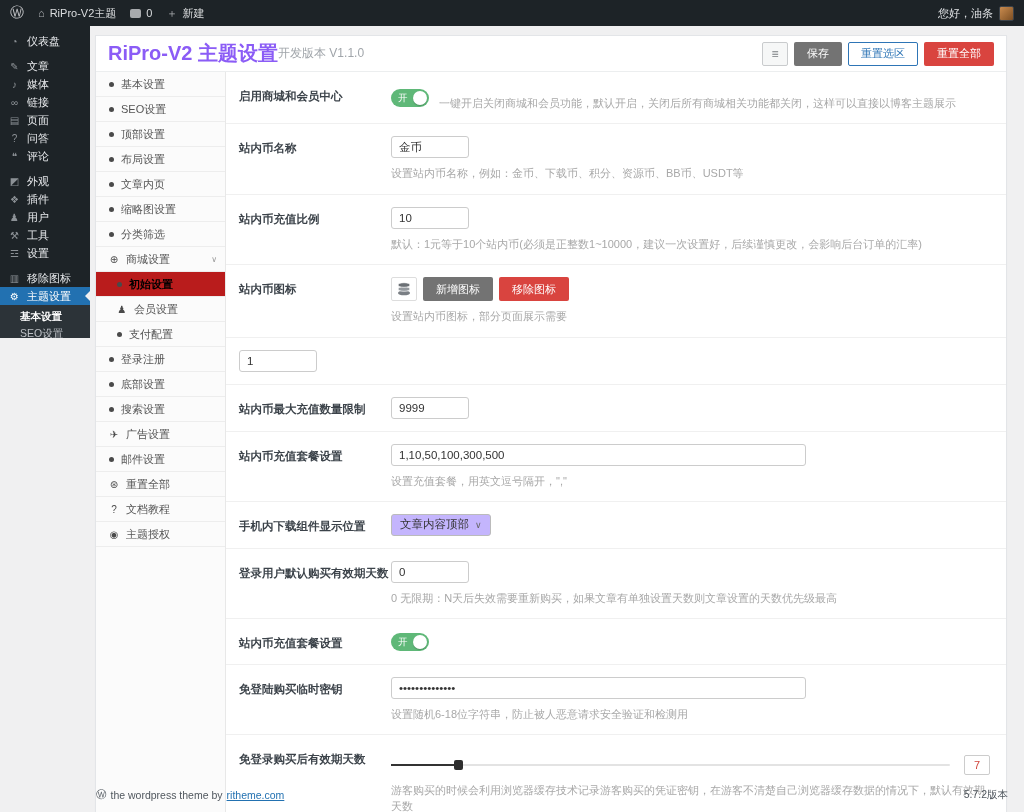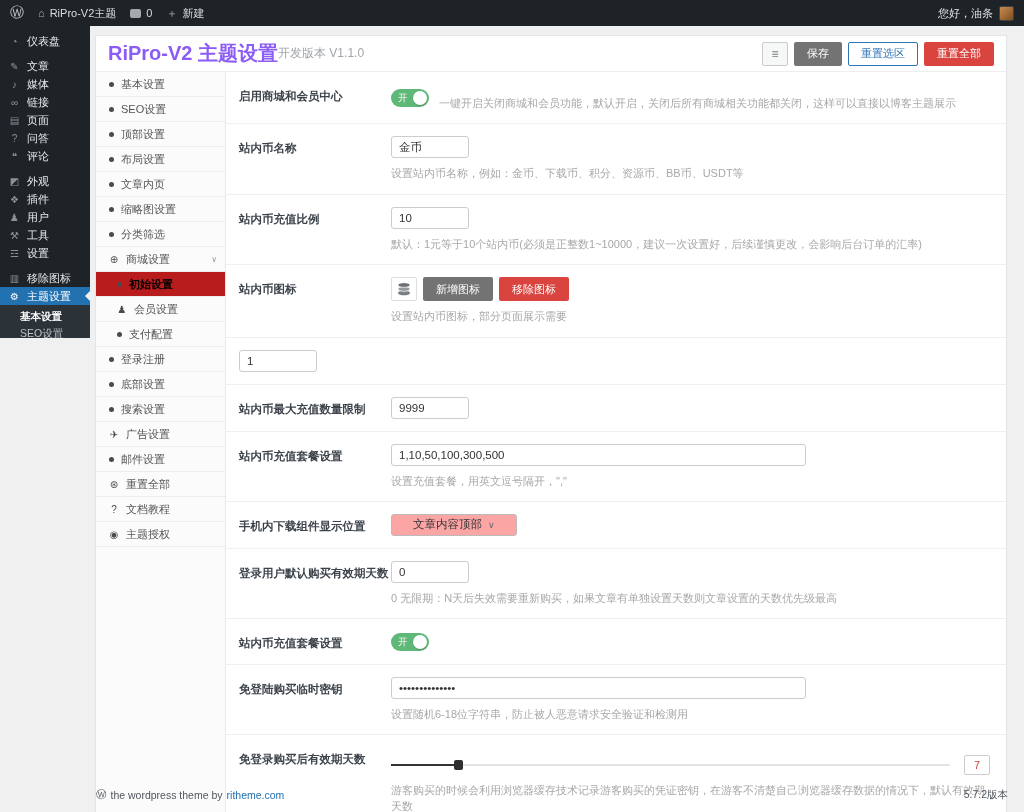--- a/index.html
+++ b/index.html
@@ -62,38 +62,38 @@
   .row { display:flex; padding:12px 16px 12px 13px; border-bottom:1px solid #f0f0f0; }
   .row-label { width:152px; flex-shrink:0; font-size:11.5px; font-weight:bold; color:#3c434a; padding-top:5px; line-height:1.35; }
   .row-control { flex:1; min-width:0; }
   .inline { display:flex; align-items:center; gap:10px; }
   .desc { font-size:11px; color:#a8a8a8; margin-top:8px; line-height:1.4; }
   .desc.inline-desc { margin-top:12px; }
   .inp { height:22px; border:1px solid #ccc; border-radius:3px; padding:0 7px; font-size:11.5px; color:#333; background:#fff; font-family:inherit; }
   .inp.sm { width:78px; }
   .inp.wide { width:415px; }
   .select { display:inline-flex; align-items:center; gap:6px; height:22px; border:1px solid #bbb;
-    border-radius:3px; padding:0 21px; font-size:11.5px; color:#333; background:#fca5a5; cursor:pointer; }
+    border-radius:3px; padding:0 8px; font-size:11.5px; color:#333; background:#c4b5fd; cursor:pointer; }
   .chev { font-size:9px; color:#666; }
   .toggle { width:38px; height:18px; border-radius:10px; background:#5FB878; position:relative; cursor:pointer; flex-shrink:0; }
   .t-txt { position:absolute; left:7px; top:3px; font-size:9.5px; color:#fff; line-height:12px; }
   .t-knob { position:absolute; right:2px; top:2px; width:14px; height:14px; border-radius:50%; background:#fff; box-shadow:0 1px 1px rgba(0,0,0,.2); }
   .coin-thumb { width:26px; height:24px; border:1px solid #ddd; border-radius:2px; display:inline-flex;
     align-items:center; justify-content:center; background:#fff; flex-shrink:0; }
   .slider-wrap { display:flex; align-items:center; gap:14px; padding-top:8px; }
   .slider-track { flex:1; height:2px; background:#e3e3e3; position:relative; border-radius:1px; cursor:pointer; }
   .slider-fill { position:absolute; left:0; top:0; height:2px; width:12%; background:#333; }
   .slider-thumb { position:absolute; left:12%; top:-4px; width:9px; height:10px; background:#2f2f2f; border-radius:2px; margin-left:-4px; cursor:grab; }
   .slider-value { width:26px; height:20px; border:1px solid #ccc; border-radius:2px; display:flex;
     align-items:center; justify-content:center; font-size:11px; color:#d0453c; flex-shrink:0; background:#fff; }
   
   .page-footer { position:absolute; left:96px; right:16px; top:788px; display:flex;
     justify-content:space-between; font-size:10.5px; color:#50575e; }
   .pf-left { display:flex; align-items:center; gap:4px; }
-  .pf-link { color:#2271b1; cursor:pointer; }
+  .pf-link { color:#2271b1; text-decoration:underline; cursor:pointer; }
 </style>
 </head>
 <body>
 
 <div class="adminbar">
   <span class="ab-item ab-logo">Ⓦ</span>
   <span class="ab-item">
     <span class="ab-ico">⌂</span>
     <span>RiPro-V2主题</span>
   </span>

